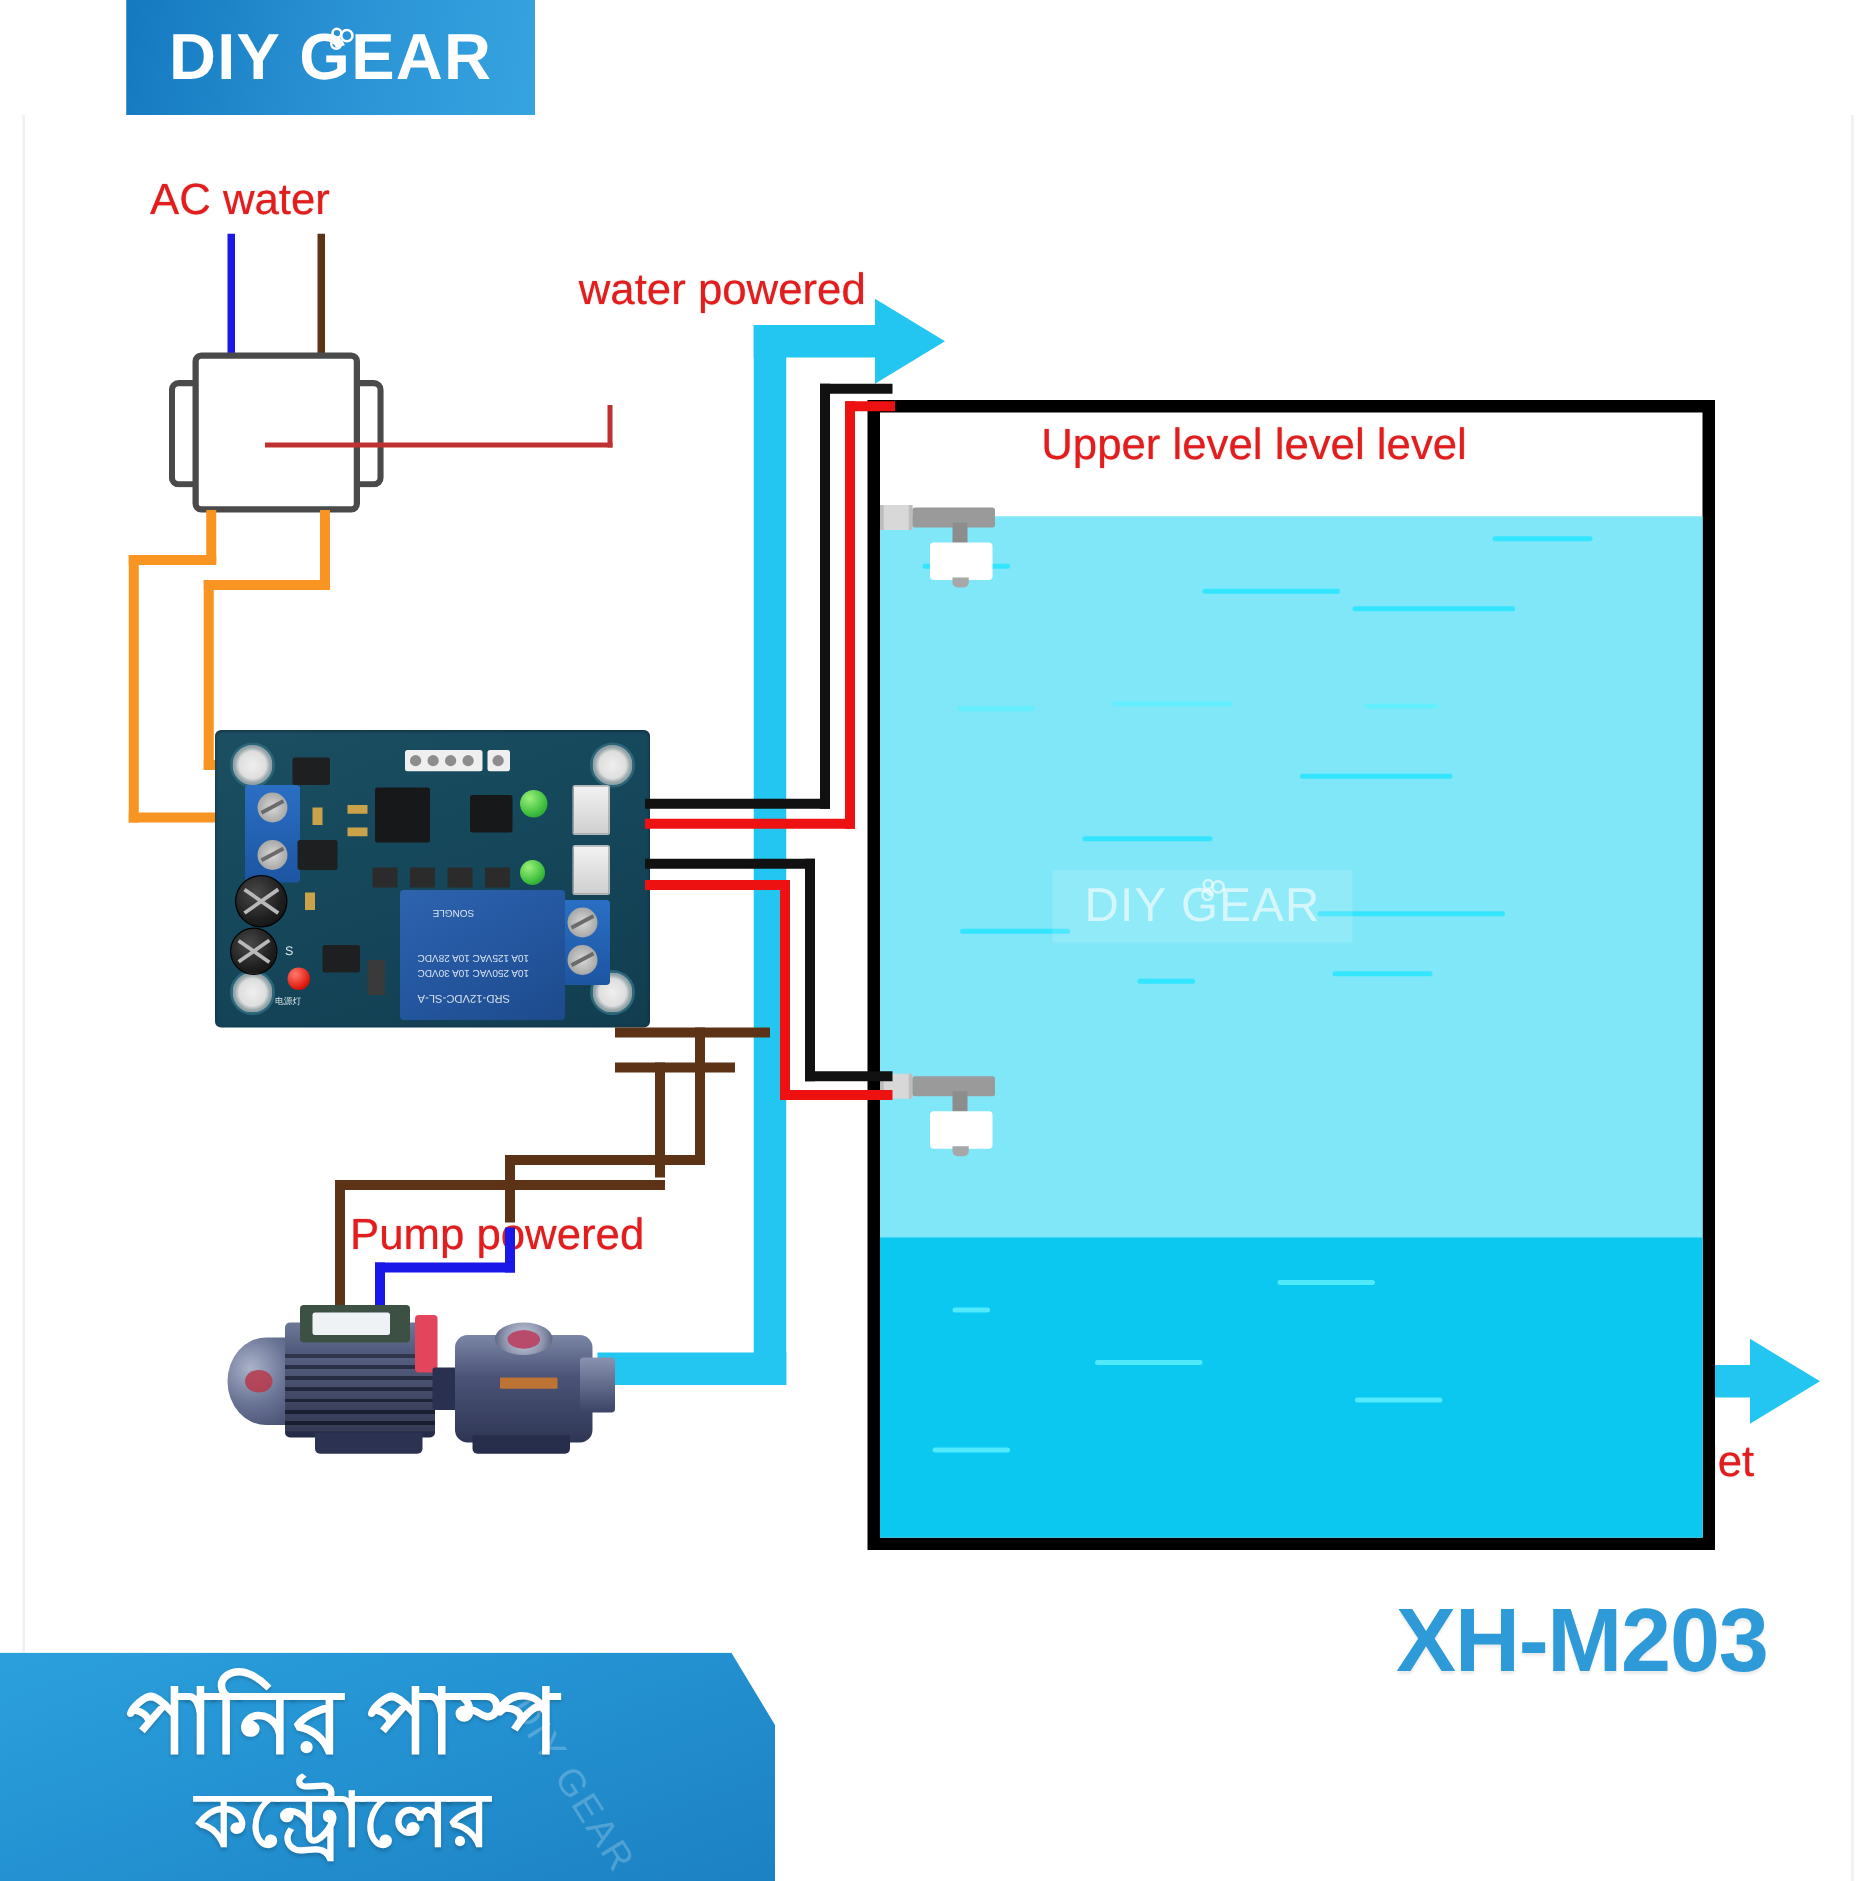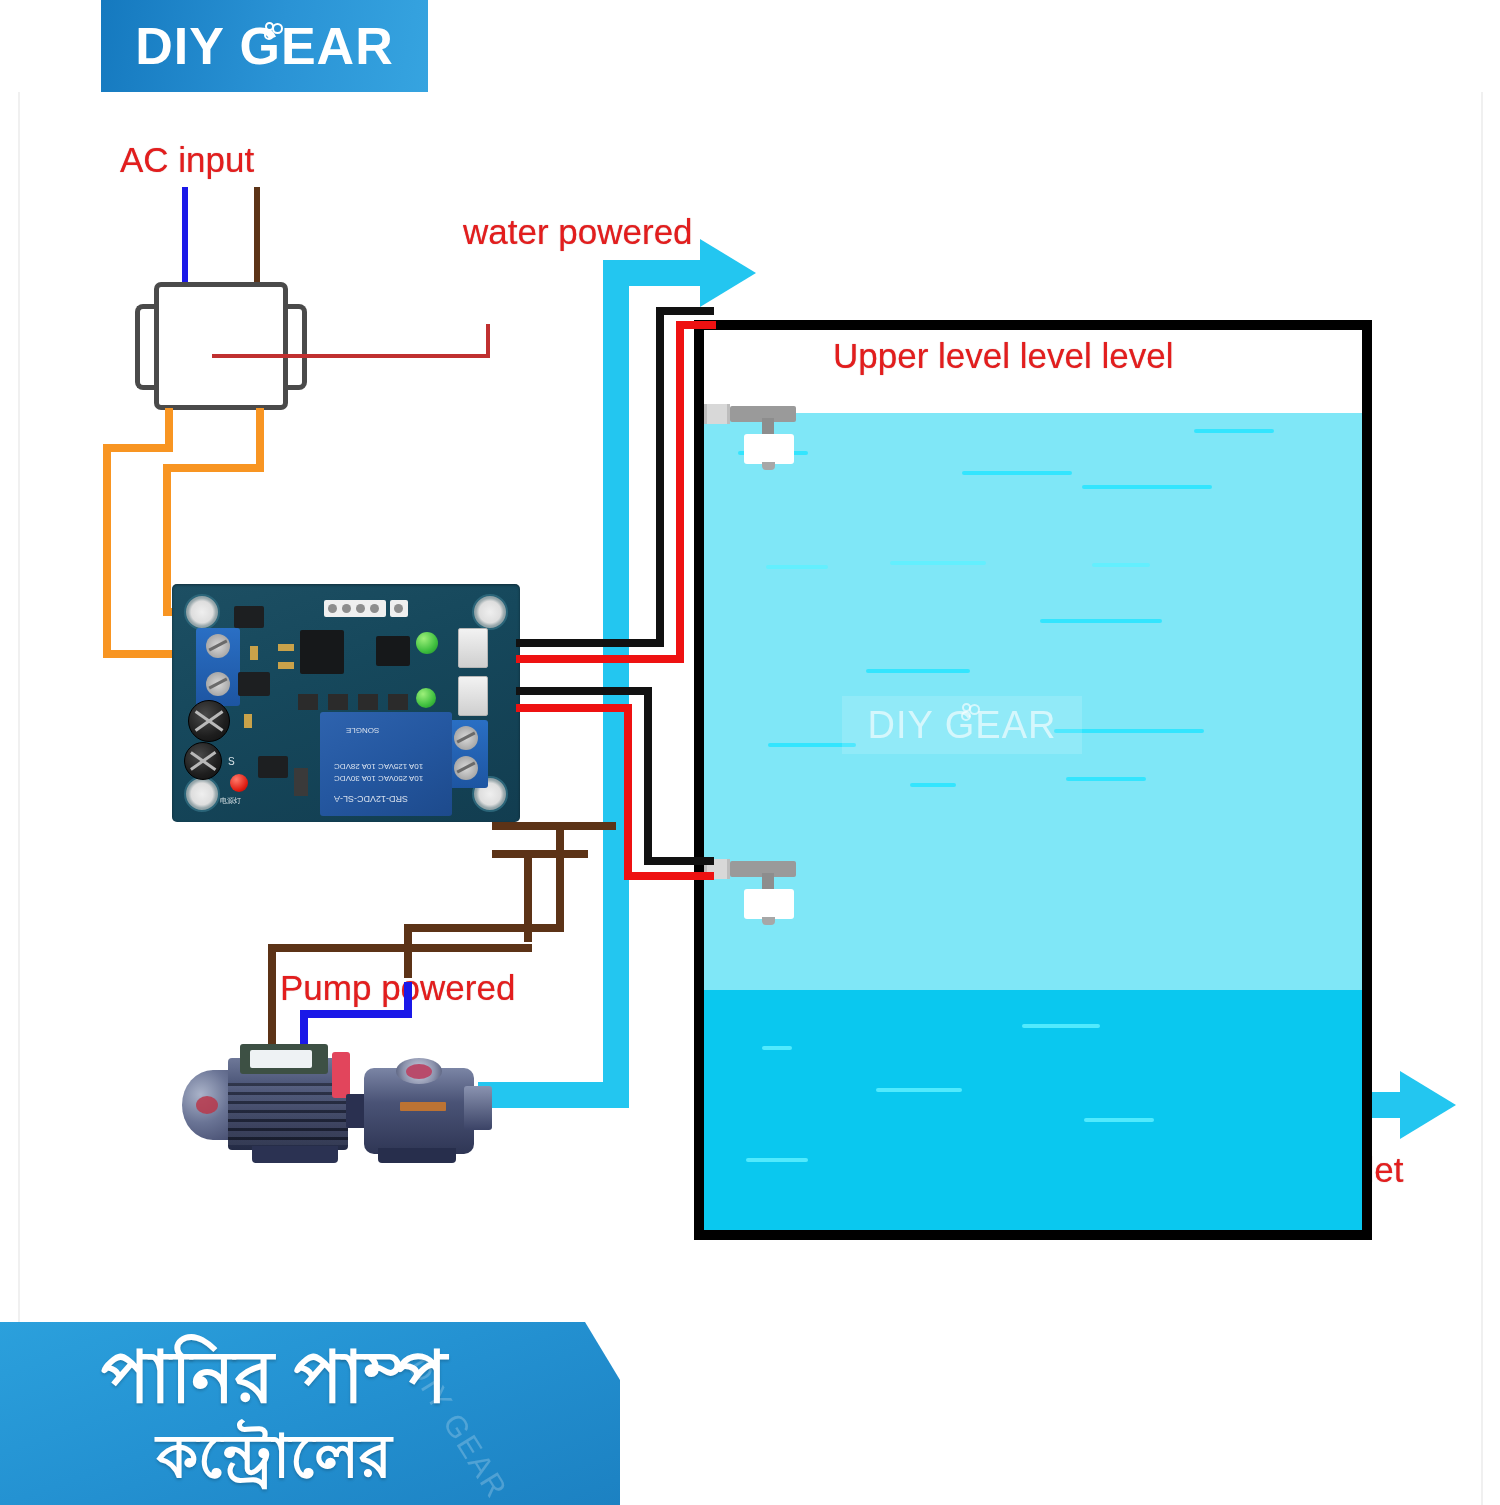--- a/index.html
+++ b/index.html
@@ -174,21 +174,21 @@
       <span class="gearmark" style="left:128px;right:auto;top:2px;">
         <i class="g1"></i>
           <i class="g2"></i>
           <i class="g3"></i>
       </span>
     </div>
   </div>
 
   <div id="diagram">
 
-    <div class="lbl" style="left:120px;top:48px;">AC input</div>
+    <div class="lbl" style="left:120px;top:48px;">AC water</div>
     <div class="wire w-blue" style="left:182px;top:95px;width:6px;height:96px;"></div>
     <div class="wire w-brown" style="left:254px;top:95px;width:6px;height:96px;"></div>
 
     <div id="psu">
       <div class="ear l"></div>
       <div class="ear r"></div>
       <div class="body"></div>
     </div>
 
     <div class="wire w-dred" style="left:212px;top:262px;width:278px;height:4px;"></div>
@@ -375,20 +375,21 @@
       <div class="pmp hcap"></div>
       <div class="pmp hcap2"></div>
       <div class="pmp brand"></div>
       <div class="pmp neck"></div>
       <div class="pmp foot"></div>
       <div class="pmp foot2"></div>
     </div>
 
   </div>
 
+  <div id="model-code">XH-M203</div>
 
 
   <div id="band-left">
     <div class="diagmark">DIY GEAR</div>
     <div class="btxt l1">পানির পাম্প</div>
     <div class="btxt l2">কন্ট্রোলের</div>
   </div>
 
 </div>
 

